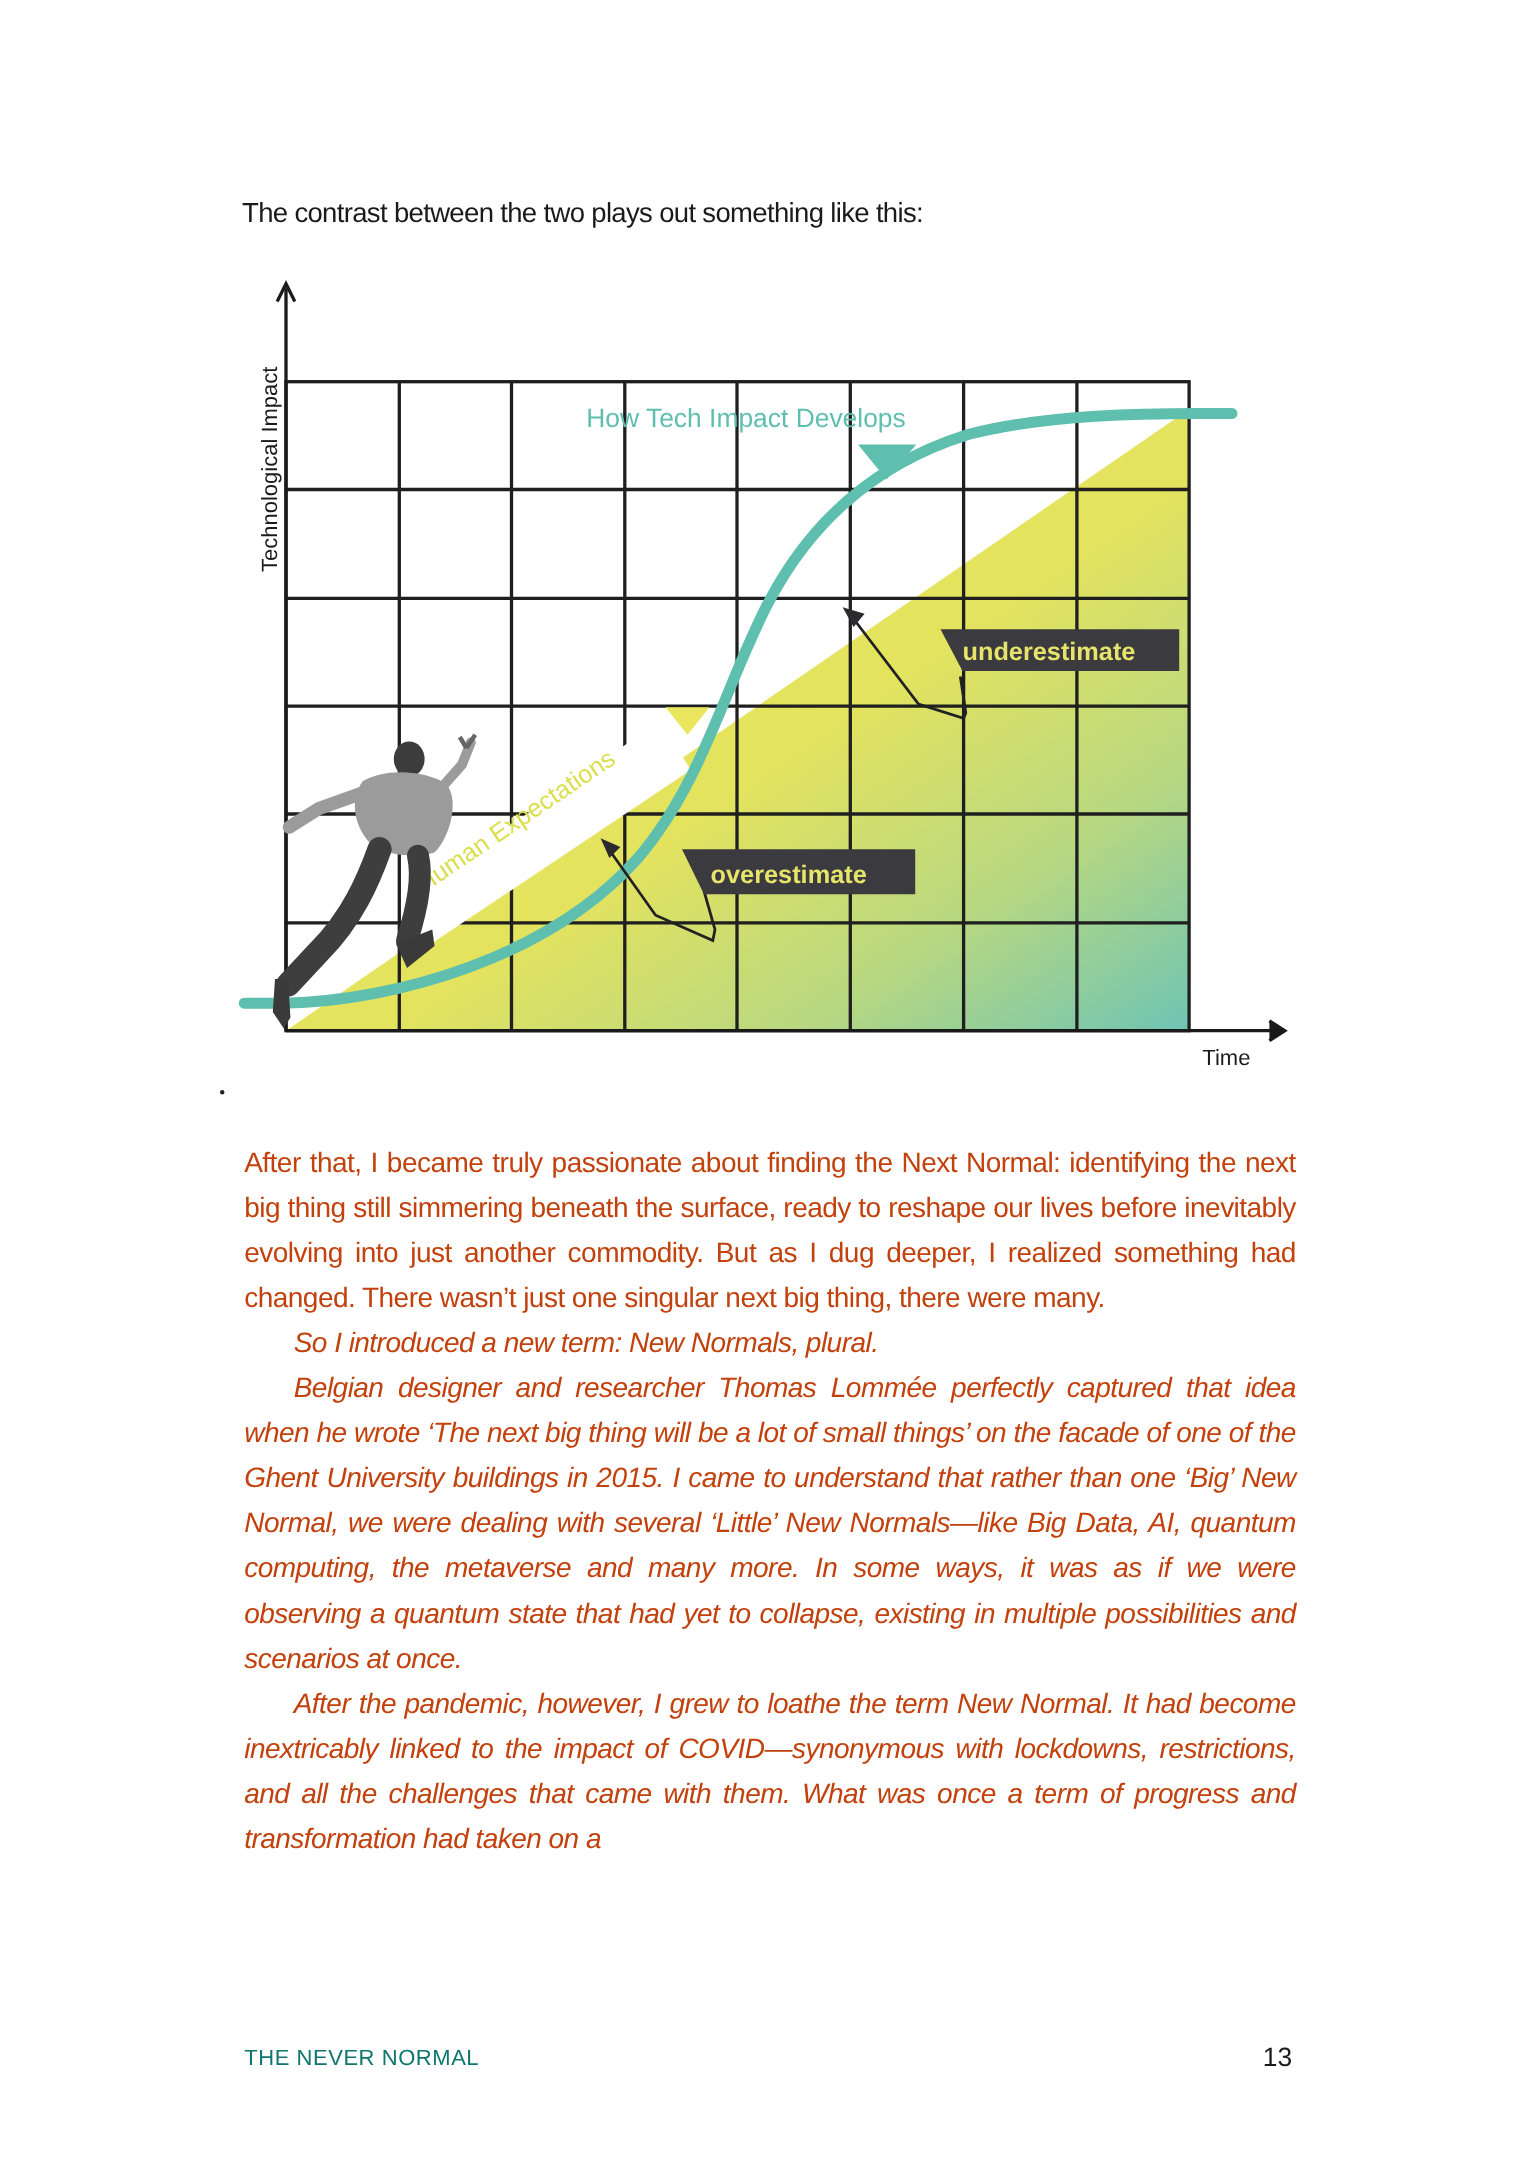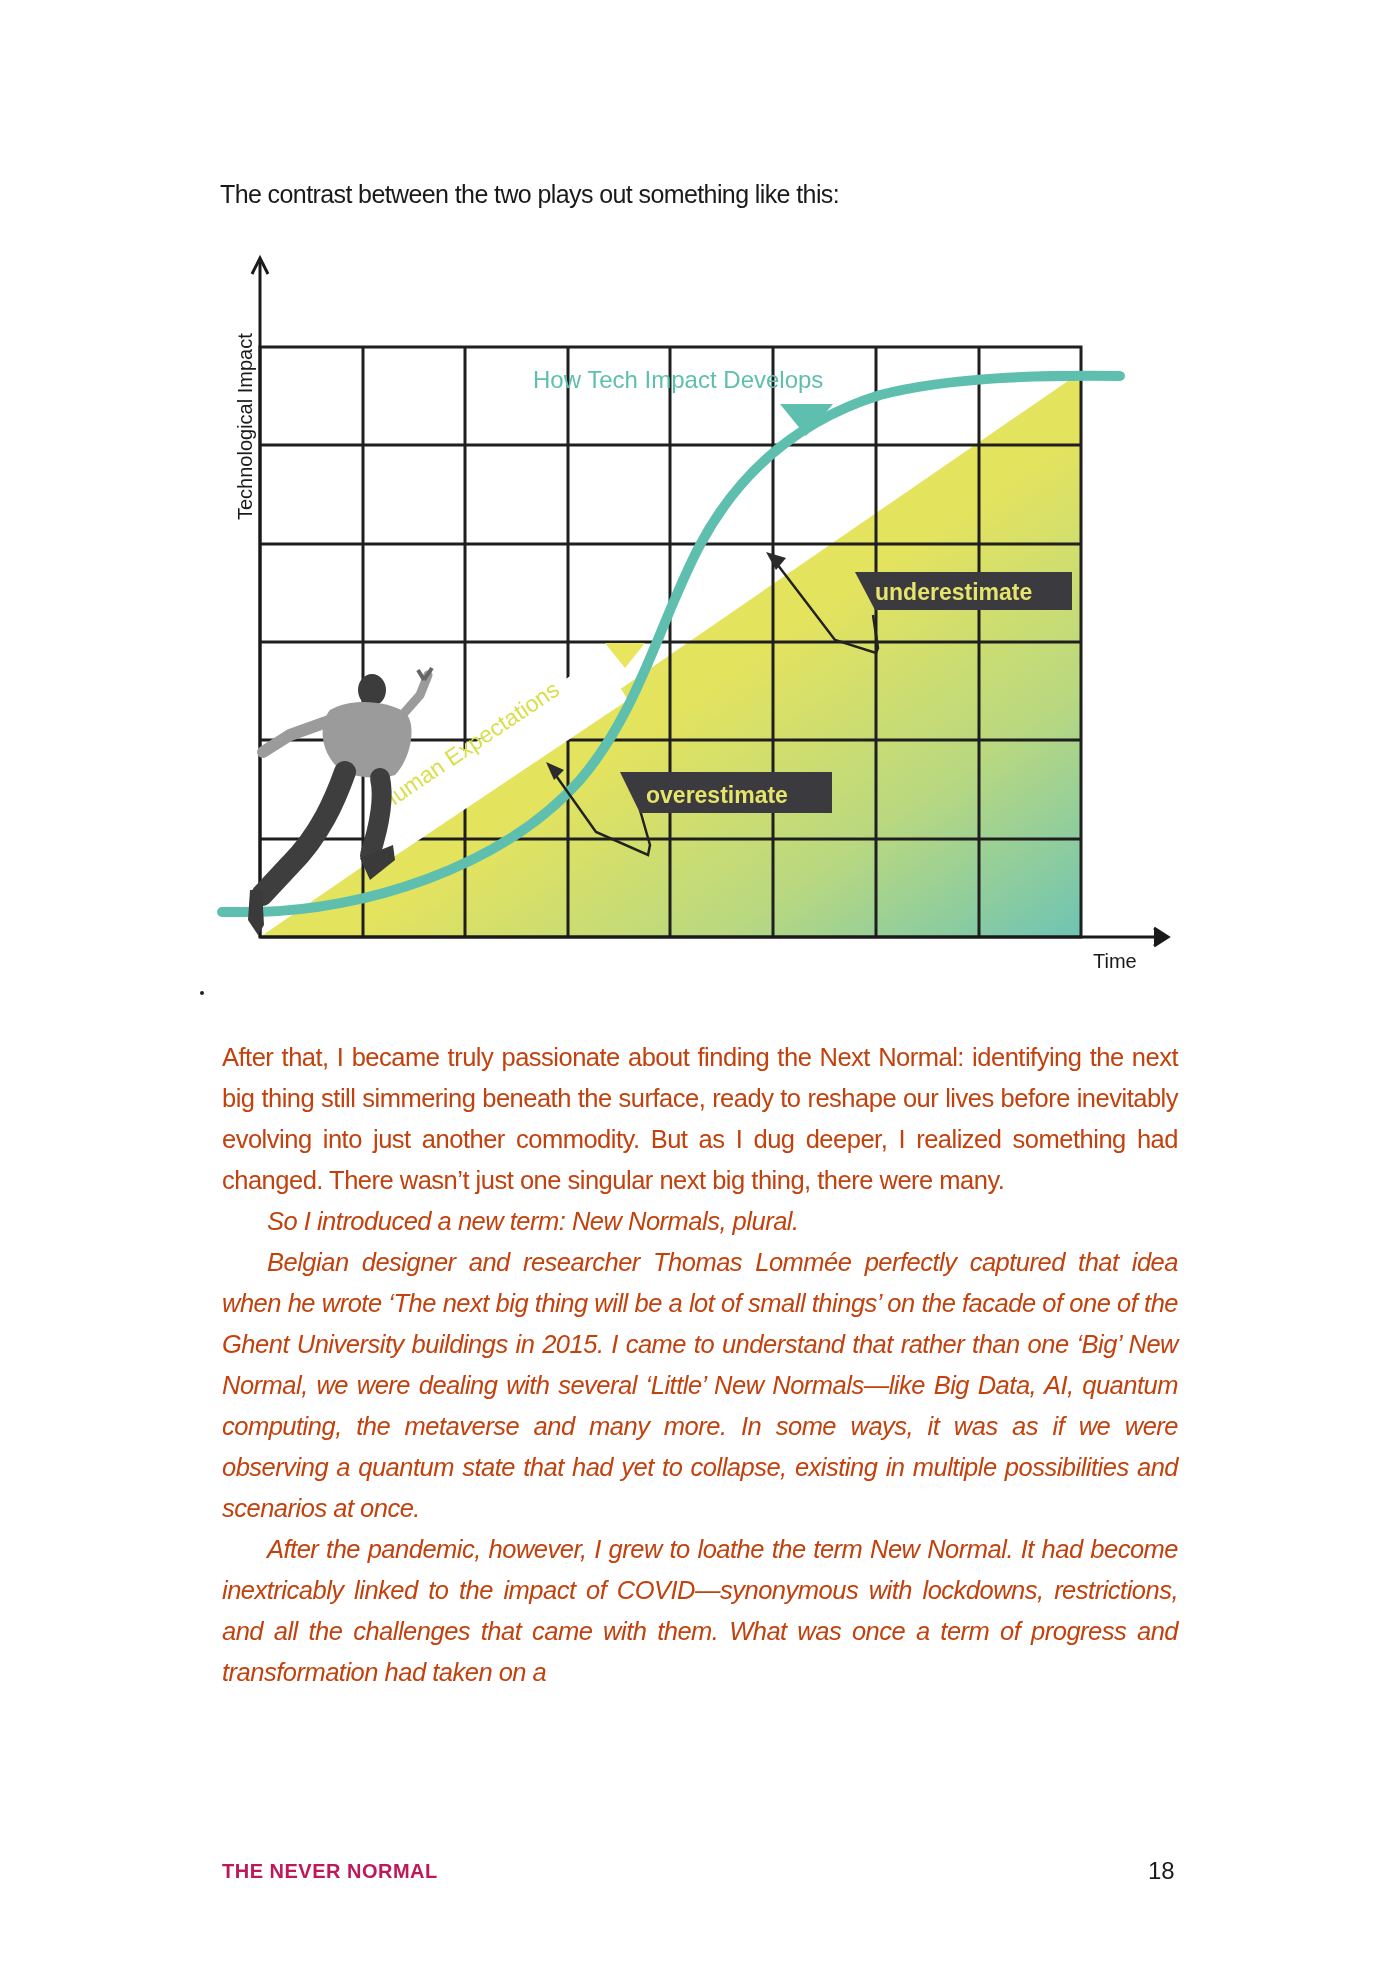--- a/index.html
+++ b/index.html
@@ -8,21 +8,21 @@
   .intro { position: absolute; left: 220px; top: 180px; font-size: 25px;
            letter-spacing: -0.6px; color: #1a1a1a; text-align: center; }
   .chart { position: absolute; left: 0; top: 0; }
   .stray-dot { position: absolute; left: 200px; top: 991px; width: 4px; height: 4px;
                background: #222; border-radius: 50%; }
   .body-text { position: absolute; left: 222px; top: 1037px; width: 956px;
                font-size: 25.5px; line-height: 41px; letter-spacing: -0.5px; color: #c2410c; }
   .body-text p { margin: 0; text-align: justify; }
   .body-text p.indent { text-indent: 45px; font-style: italic; }
   .footer-title { position: absolute; left: 222px; top: 1860px; font-size: 20px;
-                  color: #be185d; letter-spacing: 0.5px; font-weight: bold; }
+                  color: #0f766e; letter-spacing: 0.5px; }
   .page-number { position: absolute; left: 1148px; top: 1857px; font-size: 24px; color: #1a1a1a; }
 </style>
 </head>
 <body>
 
 <div class="intro">The contrast between the two plays out something like this:</div>
 
 <svg class="chart" width="1400" height="1000" viewBox="0 0 1400 1000">
   <defs>
     <linearGradient id="fillGrad" x1="0" y1="0" x2="1" y2="1" gradientUnits="objectBoundingBox">
@@ -106,13 +106,13 @@
 <div class="stray-dot"></div>
 
 <div class="body-text">
   <p>After that, I became truly passionate about finding the Next Normal: identifying the next big thing still simmering beneath the surface, ready to reshape our lives before inevitably evolving into just another commodity. But as I dug deeper, I realized something had changed. There wasn’t just one singular next big thing, there were many.</p>
   <p class="indent">So I introduced a new term: New Normals, plural.</p>
   <p class="indent">Belgian designer and researcher Thomas Lommée perfectly captured that idea when he wrote ‘The next big thing will be a lot of small things’ on the facade of one of the Ghent University buildings in 2015. I came to understand that rather than one ‘Big’ New Normal, we were dealing with several ‘Little’ New Normals—like Big Data, AI, quantum computing, the metaverse and many more. In some ways, it was as if we were observing a quantum state that had yet to collapse, existing in multiple possibilities and scenarios at once.</p>
   <p class="indent">After the pandemic, however, I grew to loathe the term New Normal. It had become inextricably linked to the impact of COVID—synonymous with lockdowns, restrictions, and all the challenges that came with them. What was once a term of progress and transformation had taken on a</p>
 </div>
 
 <div class="footer-title">THE NEVER NORMAL</div>
-<div class="page-number">18</div>
+<div class="page-number">13</div>
 
 </body></html>

